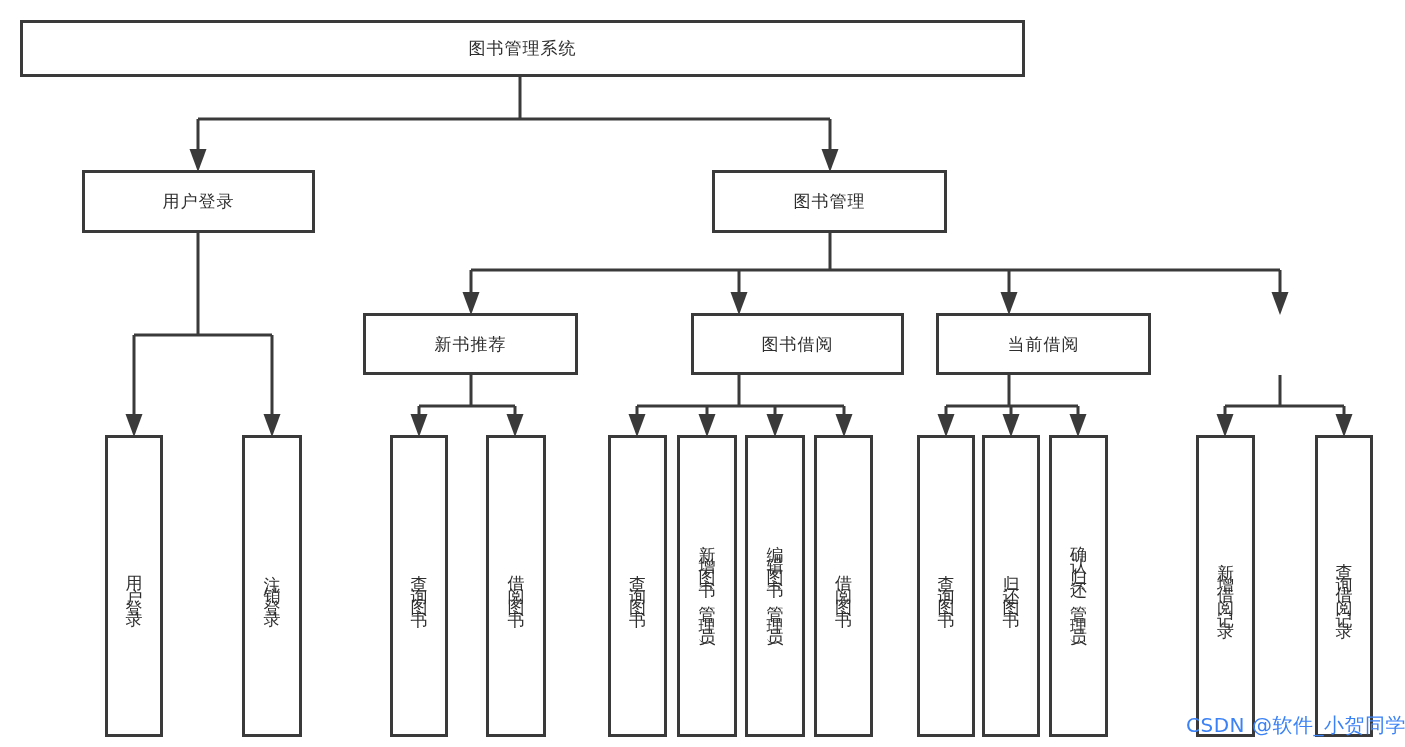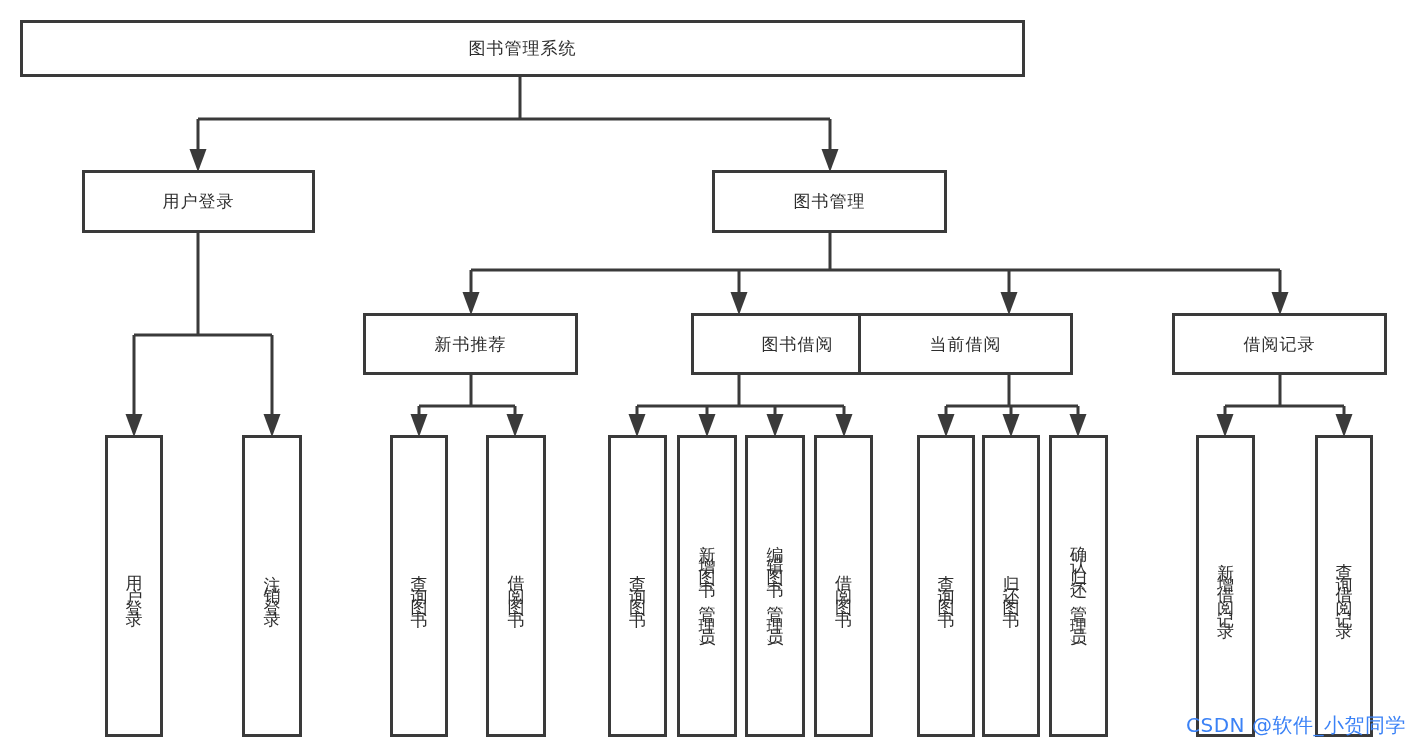--- a/index.html
+++ b/index.html
@@ -99,25 +99,22 @@
   <div class="box" style="left:712px; top:170px; width:235px; height:63px;text-align:right;">
     <span class="hlabel">图书管理</span>
   </div>
 
   <div class="box" style="left:363px; top:313px; width:215px; height:62px;">
     <span class="hlabel">新书推荐</span>
   </div>
   <div class="box" style="left:660px; top:313px; width:213px; height:62px;margin-left:31px;">
     <span class="hlabel">图书借阅</span>
   </div>
-  <div class="box" style="left:858px; top:313px; width:215px; height:62px;text-align:center;">
+  <div class="box" style="left:936px; top:313px; width:215px; height:62px;text-align:center;">
     <span class="hlabel">当前借阅</span>
-  </div>
-  <div class="box" style="left:1172px; top:313px; width:215px; height:62px;">
-    <span class="hlabel">借阅记录</span>
   </div>
 
   <div class="box leaf" style="left:105px; width:58px;">
     <span class="vlabel">用户登录</span>
   </div>
   <div class="box leaf" style="left:242px; width:60px;">
     <span class="vlabel">注销登录</span>
   </div>
 
   <div class="box leaf" style="left:390px; width:58px;">

